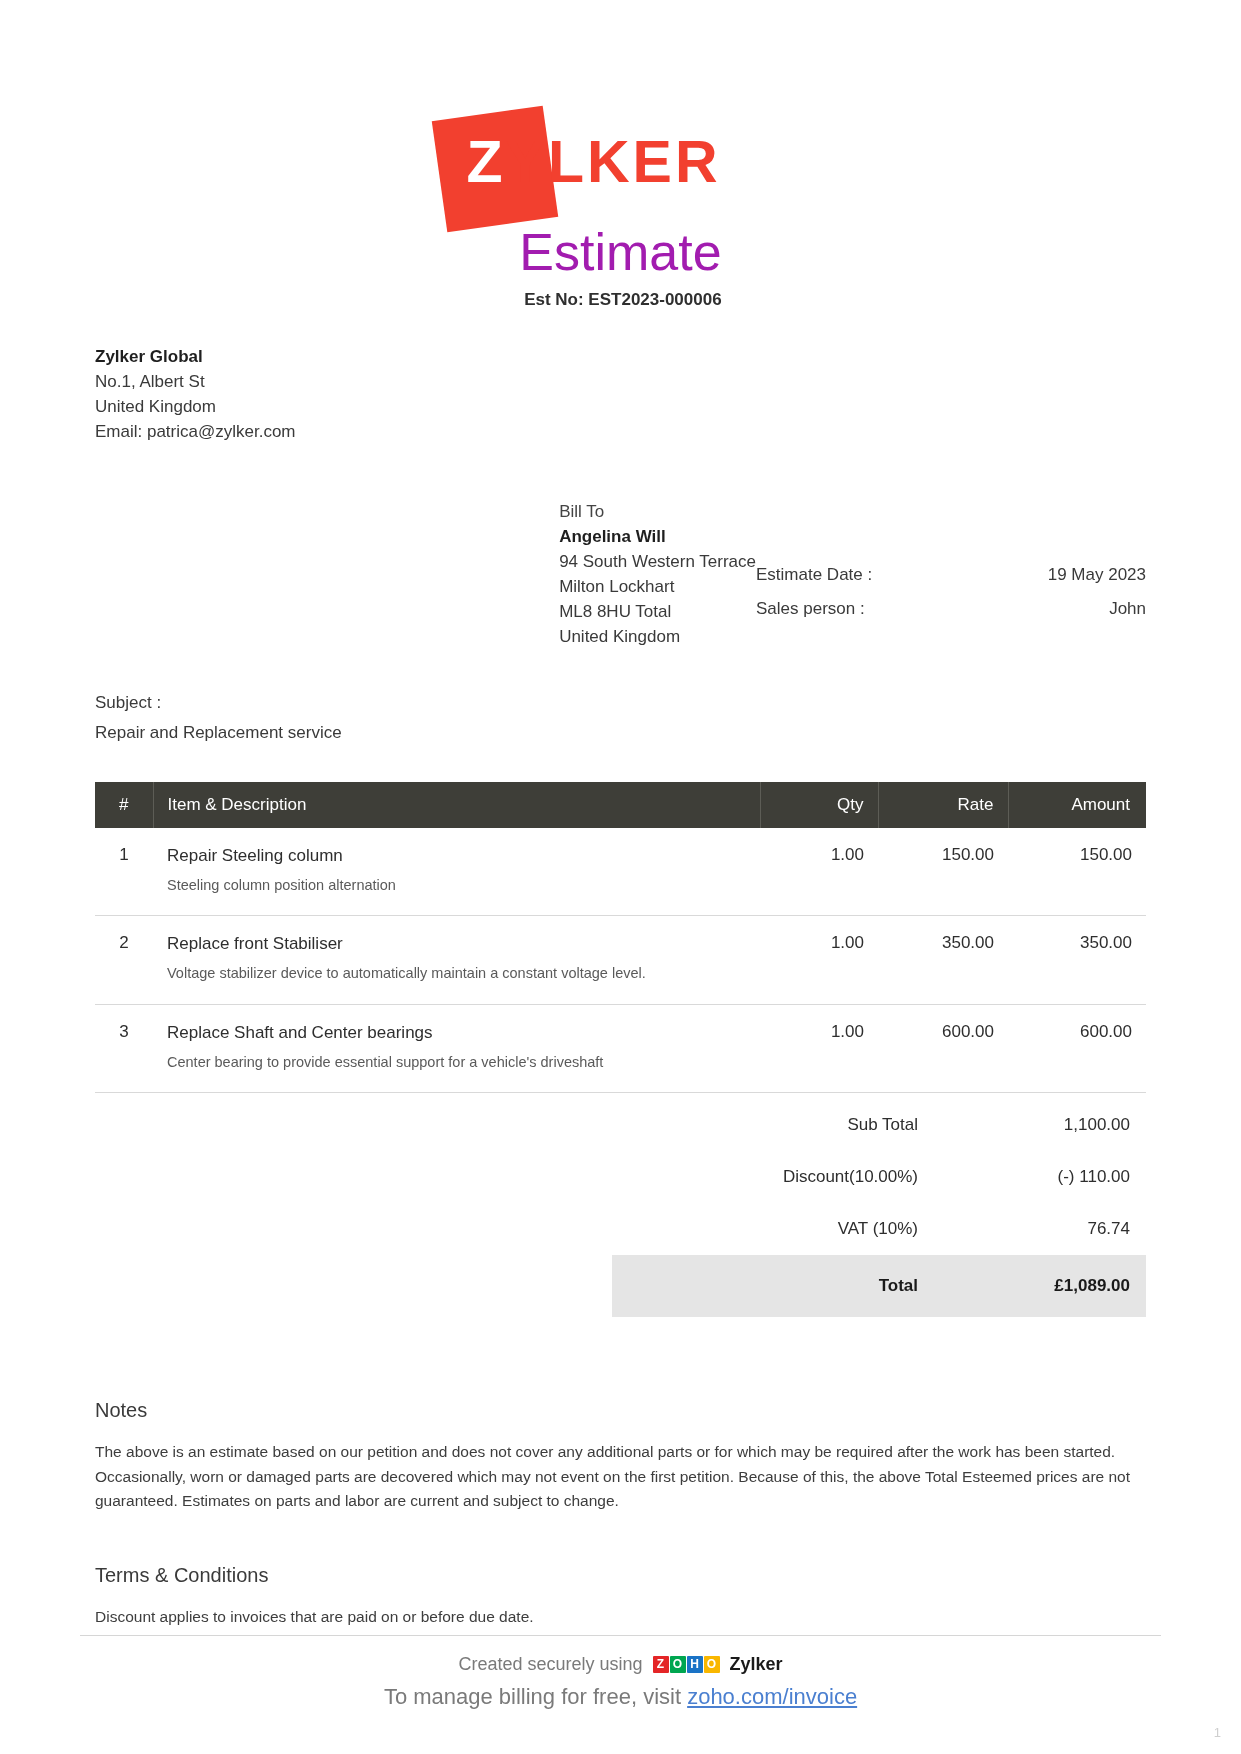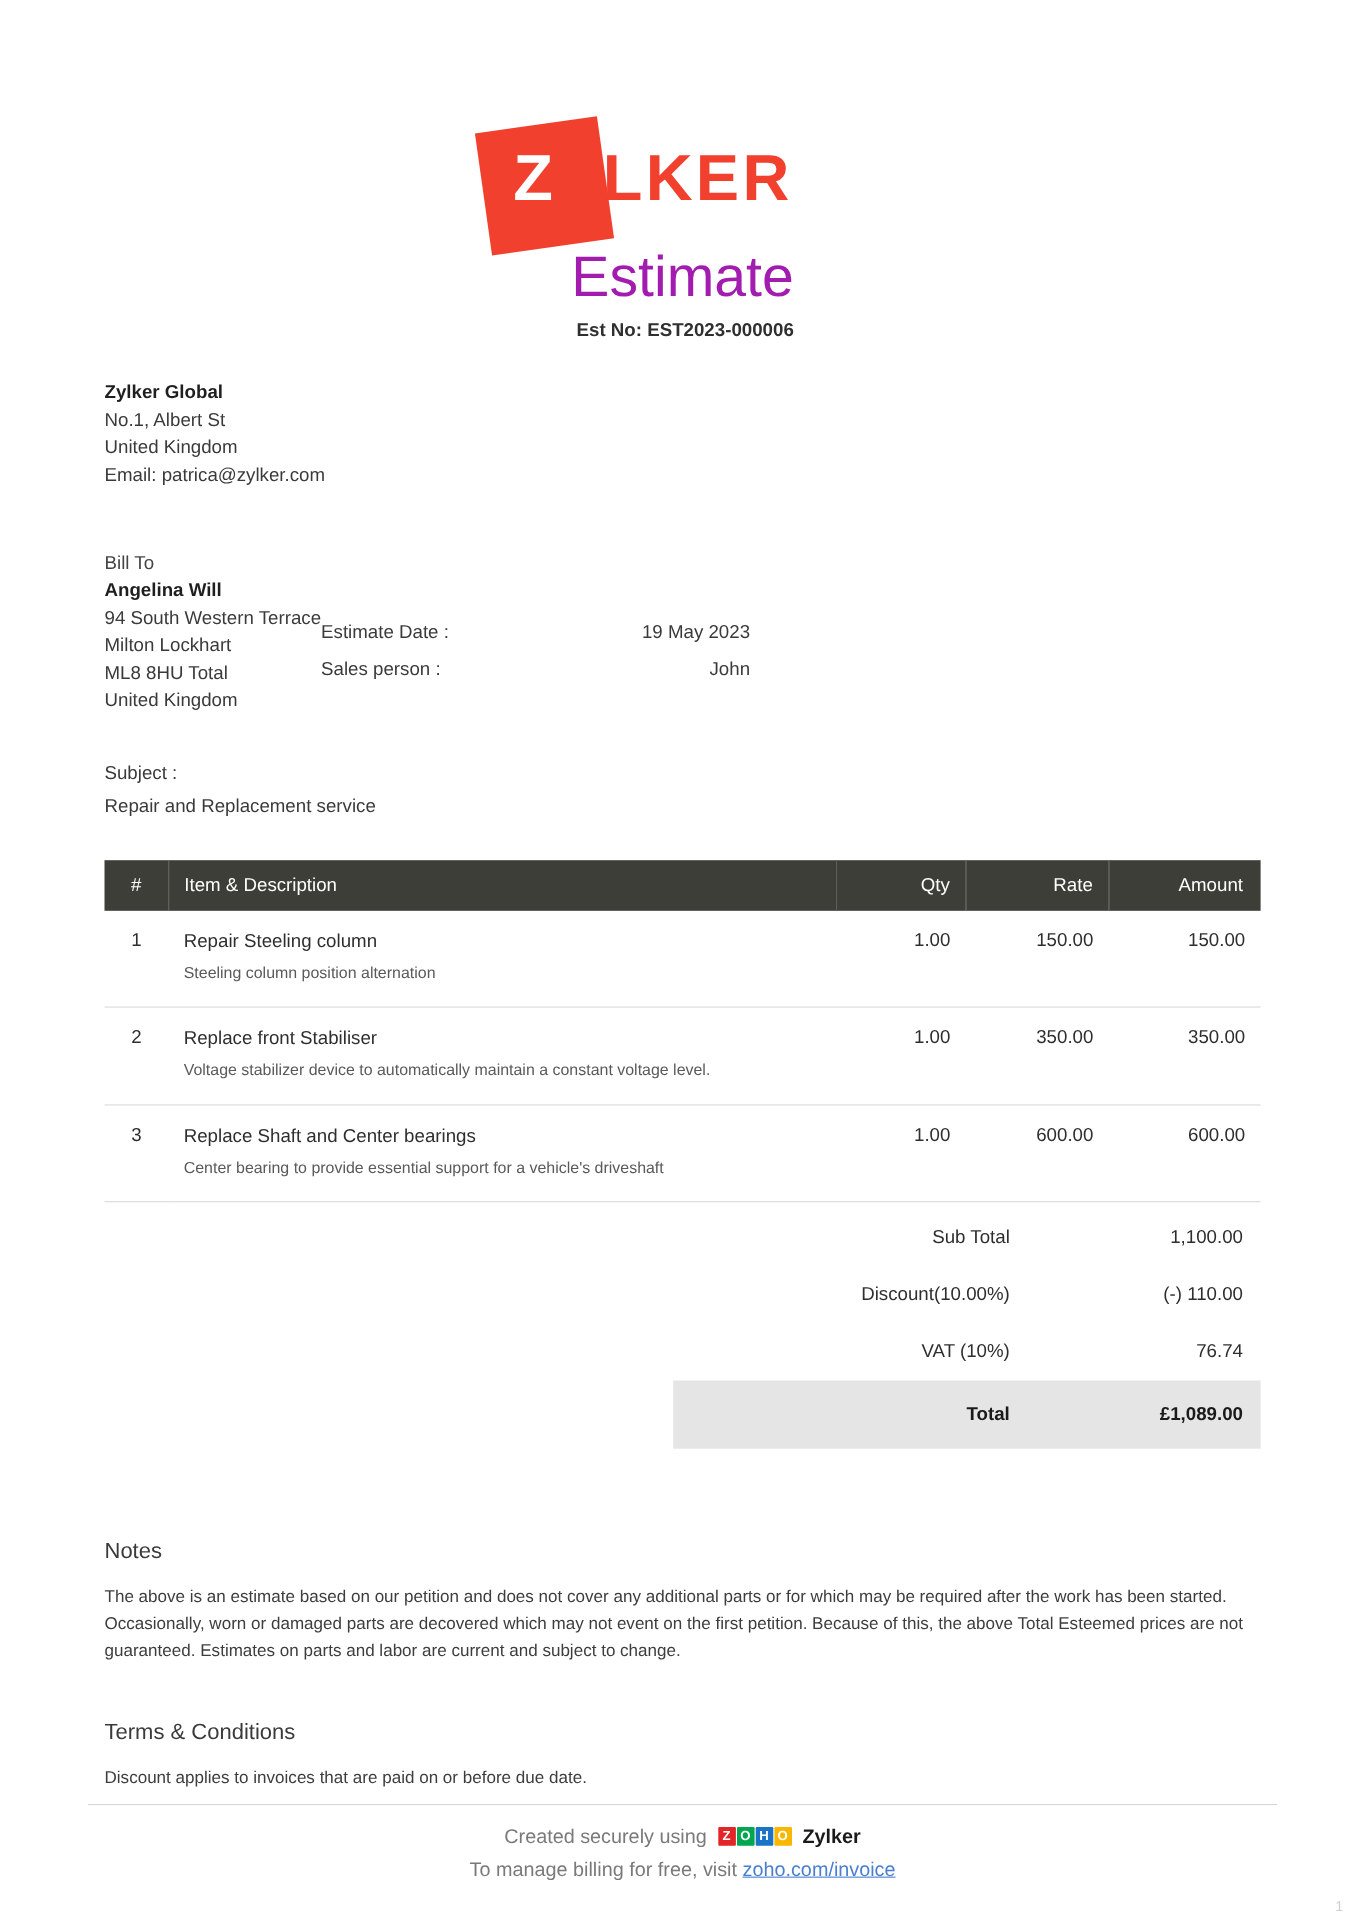--- a/index.html
+++ b/index.html
@@ -34,21 +34,21 @@
   .logo-text .z { color: #ffffff; }
 
   .doc-title-block { text-align: right; padding-top: 10px; }
   .doc-title { font-size: 52px; color: #a21caf; font-weight: normal; line-height: 1.05; }
   .doc-number { font-size: 17px; font-weight: bold; color: #2f2f2f; margin-top: 10px; }
 
   
   .from-block { margin-top: 34px; font-size: 17px; line-height: 1.48; color: #3a3a3a; }
   .from-name { font-weight: bold; color: #1f1f1f; }
 
-  .mid-section { display: flex; justify-content: flex-start; margin-top: 56px; }
+  .mid-section { display: flex; justify-content: flex-end; margin-top: 56px; }
   .bill-to { font-size: 17px; line-height: 1.47; color: #3a3a3a; }
   .bill-to .label { color: #444; }
   .bill-to .cust-name { font-weight: bold; color: #1f1f1f; }
 
   .meta { width: 390px; margin-top: 58px; font-size: 17px; color: #3a3a3a; }
   .meta-row { display: flex; justify-content: space-between; padding: 7px 0; }
   .meta-label { text-align: right; }
   .meta-value { text-align: right; }
 
   .subject { margin-top: 38px; font-size: 17px; color: #3a3a3a; line-height: 1.75; }
@@ -88,21 +88,21 @@
   .section-head { font-size: 20px; color: #3a3a3a; font-weight: normal; }
   .section-body { margin-top: 18px; font-size: 15.5px; color: #3d3d3d; line-height: 1.58; text-align: left; }
   .terms { margin-top: 50px; }
 
   
   .footer {
     position: absolute; left: 80px; right: 80px; bottom: 44px;
     border-top: 1px solid #d6d6d6; padding-top: 18px; text-align: center;
   }
   .f-line1 { font-size: 18px; color: #7a7a7a; display: flex; align-items: center; justify-content: center; gap: 10px; }
-  .f-line2 { font-size: 18px; color: #7a7a7a; margin-top: 9px; }
+  .f-line2 { font-size: 22px; color: #7a7a7a; margin-top: 9px; }
   .f-link { color: #4a7fd0; }
   .zoho-mark { display: inline-flex; align-items: center; gap: 1px; }
   .zt { display: inline-block; width: 16px; height: 17px; color: #fff; font-size: 12px; font-weight: bold;
         line-height: 17px; text-align: center; border-radius: 1px; }
   .zt.r { background: #e42527; }
   .zt.g { background: #00a650; }
   .zt.b { background: #1a73c6; }
   .zt.y { background: #f9b700; }
   .f-invoice { color: #1a1a1a; font-weight: bold; font-size: 18px; }
   .page-num { position: absolute; right: 20px; bottom: 14px; font-size: 13px; color: #cfcfcf; }

